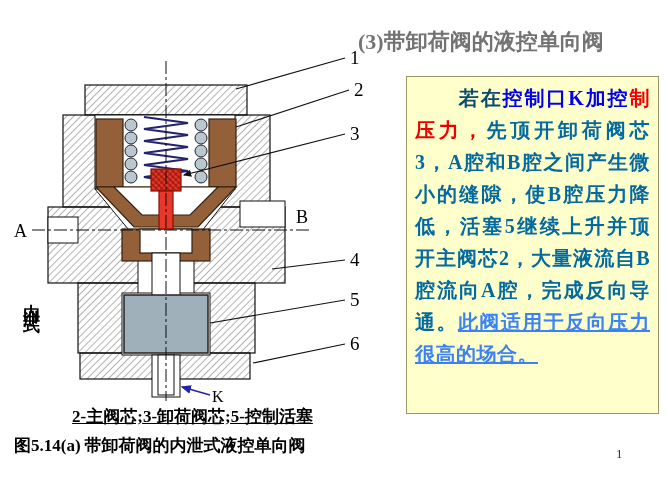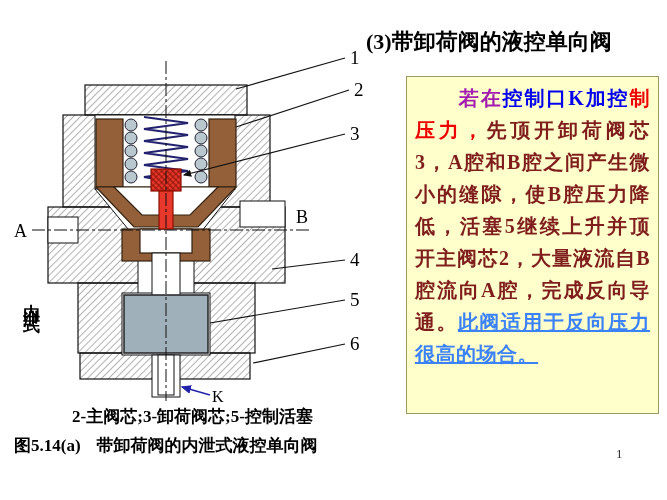--- a/index.html
+++ b/index.html
@@ -22,40 +22,40 @@
   }
   .diagram { position:absolute; left:10px; top:45px; }
   svg text { font-family:"Liberation Serif", serif; }
   .drain {
     position:absolute; left:20px; top:290px;
     writing-mode:vertical-rl; text-orientation:upright;
     font-size:17px; font-weight:bold; letter-spacing:6px;
   }
   .caption-parts {
     position:absolute; left:0px; top:405px; width:385px;
-    text-align:center; font-size:17px; font-weight:bold;
+    text-align:center; font-size:17px; font-weight:bold;text-decoration:underline;
   }
   .caption-figure {
     position:absolute; left:14px; top:434px; width:480px;
     font-size:17px; font-weight:bold; white-space:nowrap;
   }
-  .caption-figure .figtitle { margin-left:16px; }
+  .caption-figure .figtitle { margin-left:4px; }
   .pagenum {
     position:absolute; left:616px; top:446px; font-size:13px; color:#333;
   }
 </style>
 </head>
 <body>
 
 <div class="slide">
 
-  <div class="title" style="color: #000000; margin-left: 8px;">(3)带卸荷阀的液控单向阀</div>
+  <div class="title" style="color: #737373;">(3)带卸荷阀的液控单向阀</div>
 
   <div class="infobox" style="background: rgb(255, 255, 204); border-color: rgb(153, 153, 102);">
-    <p class="infobox-text"><span style="color: #a21caf; margin-top: 38px;">　　若在</span><span style="color: rgb(0, 0, 238); margin-top: 16px;">控制口K加控</span><span style="color: rgb(238, 0, 0);">制压力，</span><span style="color: #7f1d1d;">先顶开卸荷阀芯3，A腔和B腔之间产生微小的缝隙，使B腔压力降低，活塞5继续上升并顶开主阀芯2，大量液流自B腔流向A腔，完成反向导通。</span><span style="color: #3b82f6; text-decoration: underline;">此阀适用于反向压力很高的场合。</span></p>
+    <p class="infobox-text"><span style="color: #0c4a6e; margin-top: 38px;">　　若在</span><span style="color: rgb(0, 0, 238); margin-top: 16px;">控制口K加控</span><span style="color: rgb(238, 0, 0);">制压力，</span><span style="color: #0369a1;">先顶开卸荷阀芯3，A腔和B腔之间产生微小的缝隙，使B腔压力降低，活塞5继续上升并顶开主阀芯2，大量液流自B腔流向A腔，完成反向导通。</span><span style="color: #3b82f6; text-decoration: underline;">此阀适用于反向压力很高的场合。</span></p>
   </div>
 
   <svg class="diagram" width="360" height="360" viewBox="0 0 360 360" xmlns="http://www.w3.org/2000/svg">
     <defs>
       <pattern id="hatch" width="5" height="5" patternUnits="userSpaceOnUse" patternTransform="rotate(45)">
         <line x1="0" y1="0" x2="0" y2="5" stroke="#555" stroke-width="0.9"></line>
       </pattern>
       <pattern id="redcross" width="4" height="4" patternUnits="userSpaceOnUse" patternTransform="rotate(45)">
         <rect width="4" height="4" fill="#E8372B"></rect>
         <line x1="0" y1="0" x2="0" y2="4" stroke="#7a0c00" stroke-width="1"></line>

